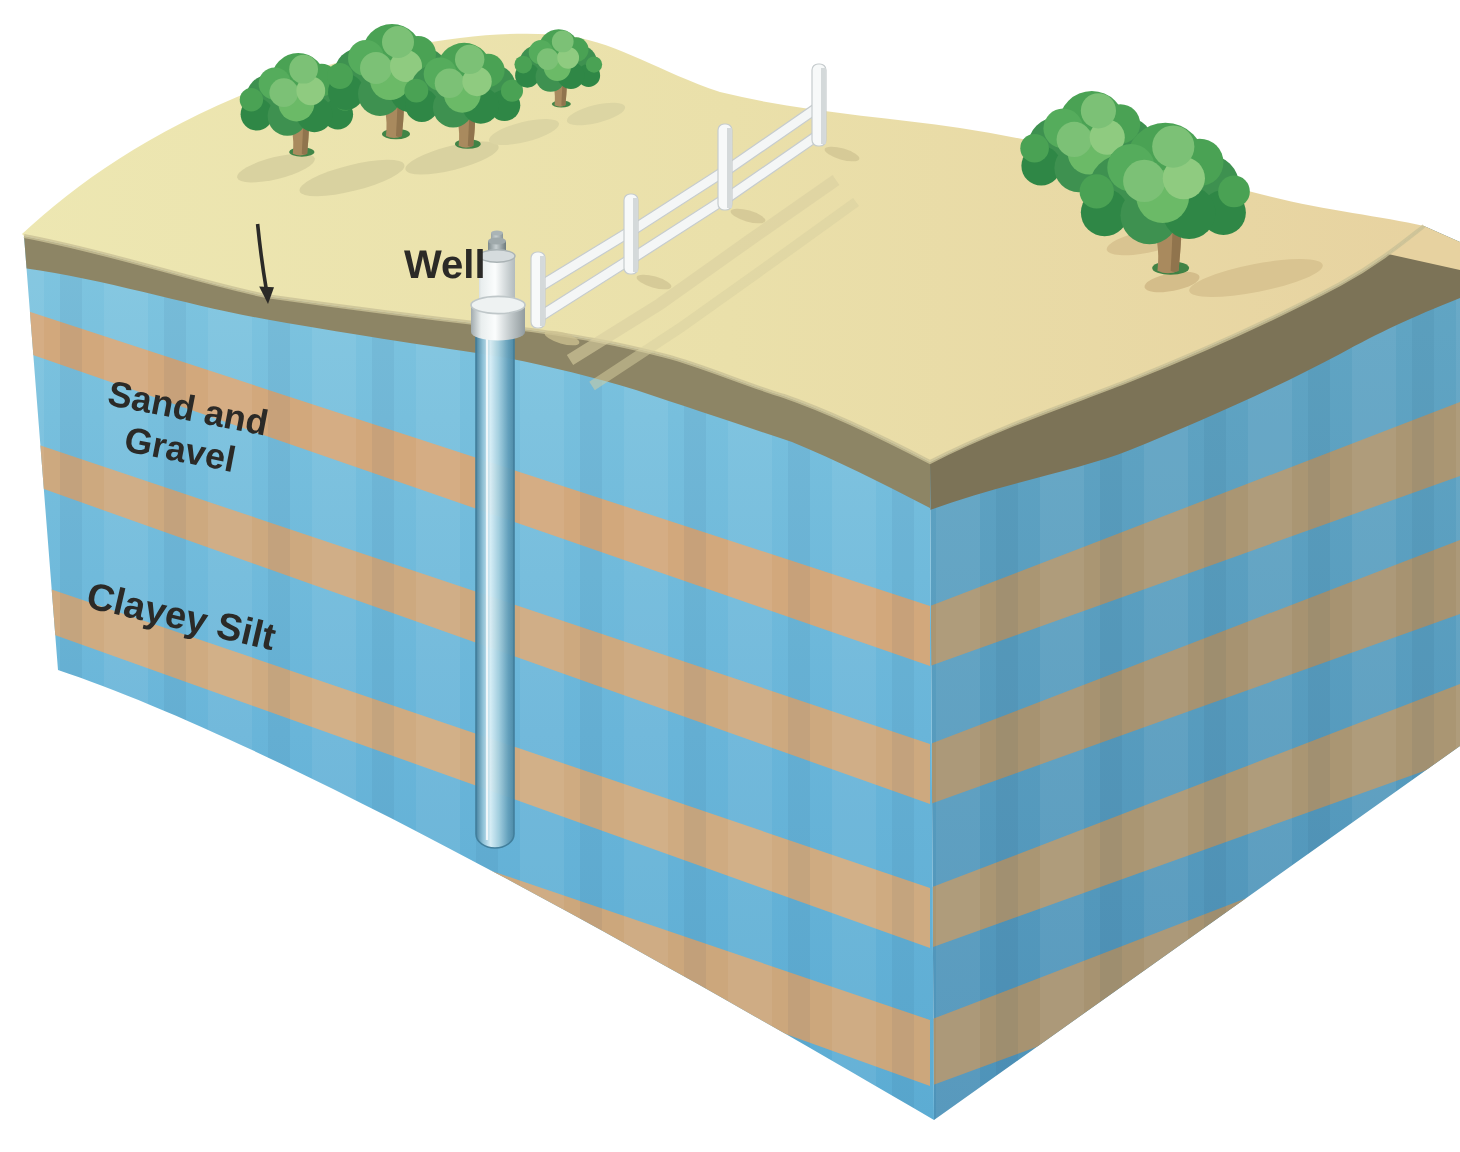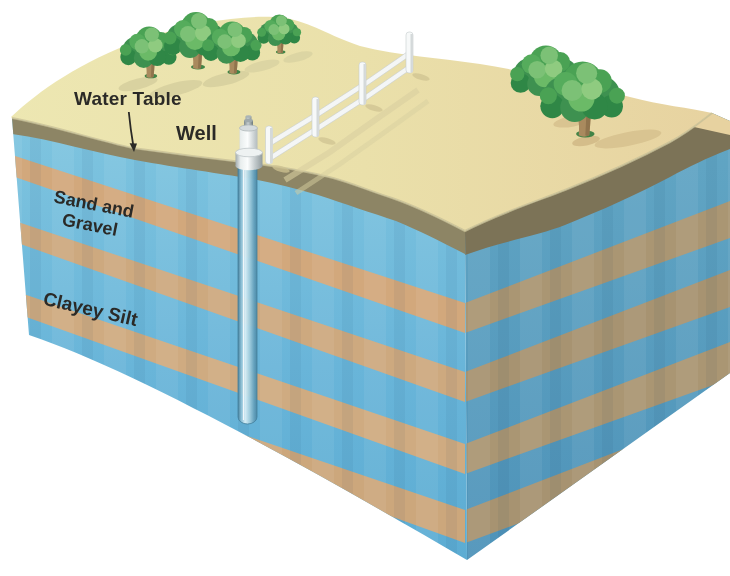--- a/index.html
+++ b/index.html
@@ -10,21 +10,21 @@
   }
   .stage svg{position:absolute;left:0;top:0;}
   .lbl{
     position:absolute;
     color:#2b2a27;
     font-weight:700;
     white-space:nowrap;
     user-select:none;
   }
   #water-table-label{left:74px;top:88px;font-size:19px;letter-spacing:.2px;}
-  #well-label{left:176px;top:122px;font-size:20px;}
+  #well-label{left:202px;top:122px;font-size:20px;}
   #sand-gravel-label{
     left:34px;top:194px;width:116px;font-size:18px;line-height:1.14;
     text-align:center;transform:rotate(11deg);white-space:normal;
   }
   #clayey-silt-label{left:46px;top:288px;font-size:19px;transform:rotate(13deg);transform-origin:left top;}
 </style>
 </head>
 <body>
 
 <div class="stage">
@@ -200,21 +200,20 @@
     <ellipse cx="249" cy="166" rx="13.5" ry="4.2" fill="url(#metalG)"></ellipse>
     <ellipse cx="249" cy="152.5" rx="13.5" ry="4.3" fill="#eef2f2" stroke="#bfc7c9" stroke-width="0.8"></ellipse>
   </g>
 
   <g>
     <path d="M128.8,112 C130,124 131.5,135 133.2,145" fill="none" stroke="#2b2a27" stroke-width="1.8"></path>
     <polygon points="134,152 129.6,143.2 137,143.6" fill="#2b2a27"></polygon>
   </g>
 </svg>
 
-<div class="lbl" id="water-table-label">Water Table</div>
 <div class="lbl" id="well-label">Well</div>
 <div class="lbl" id="sand-gravel-label">
   <div>Sand and</div>
   <div>Gravel</div>
 </div>
 <div class="lbl" id="clayey-silt-label">Clayey Silt</div>
 
 </div>
 
 </body></html>

